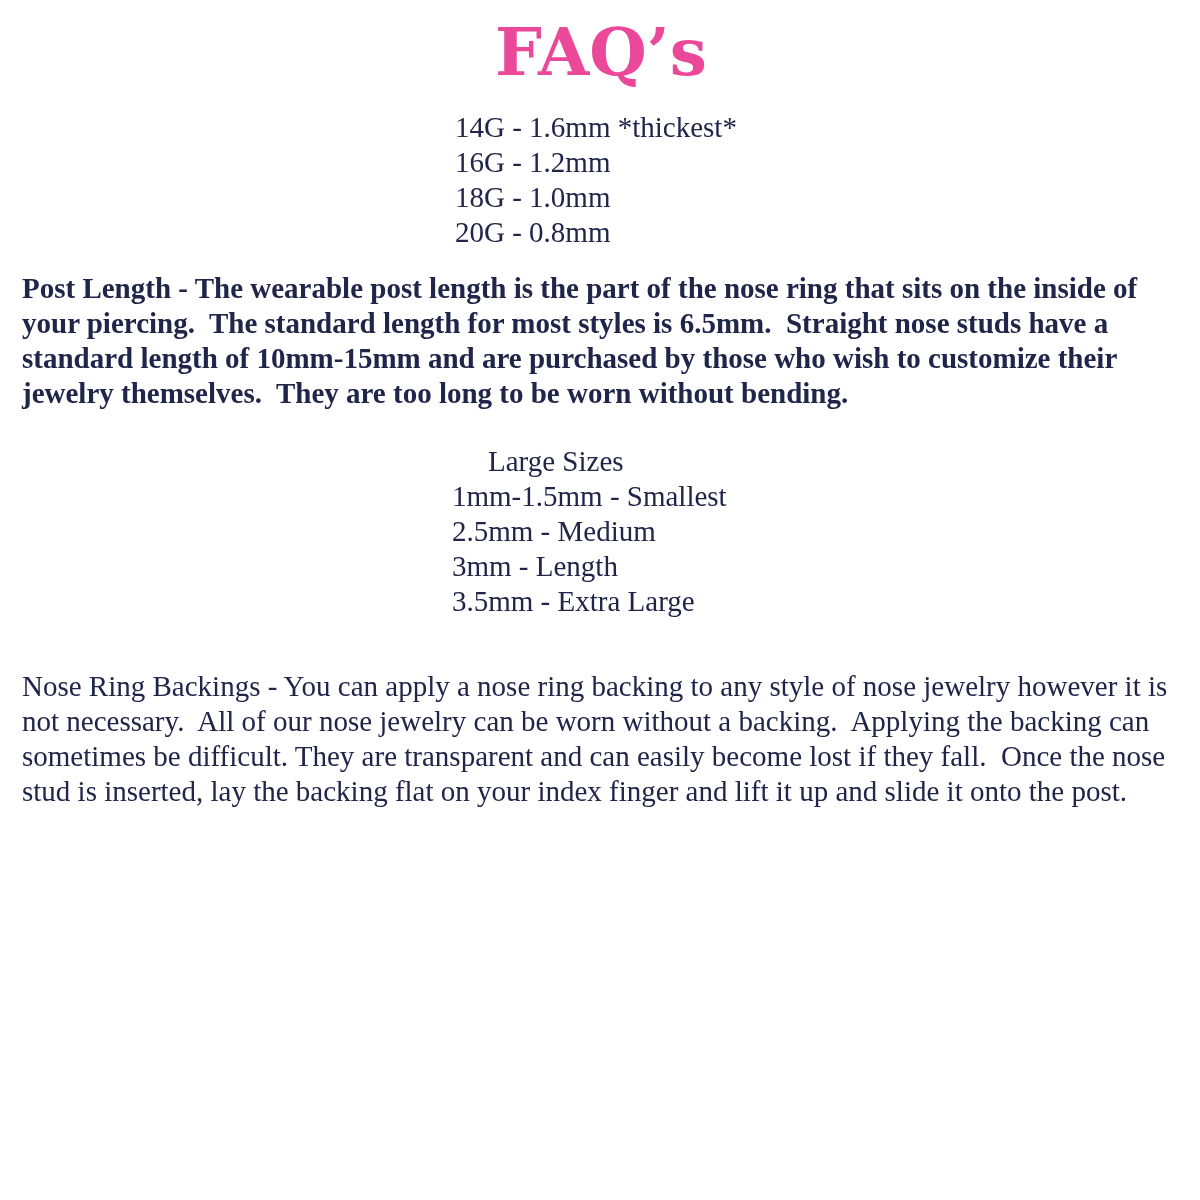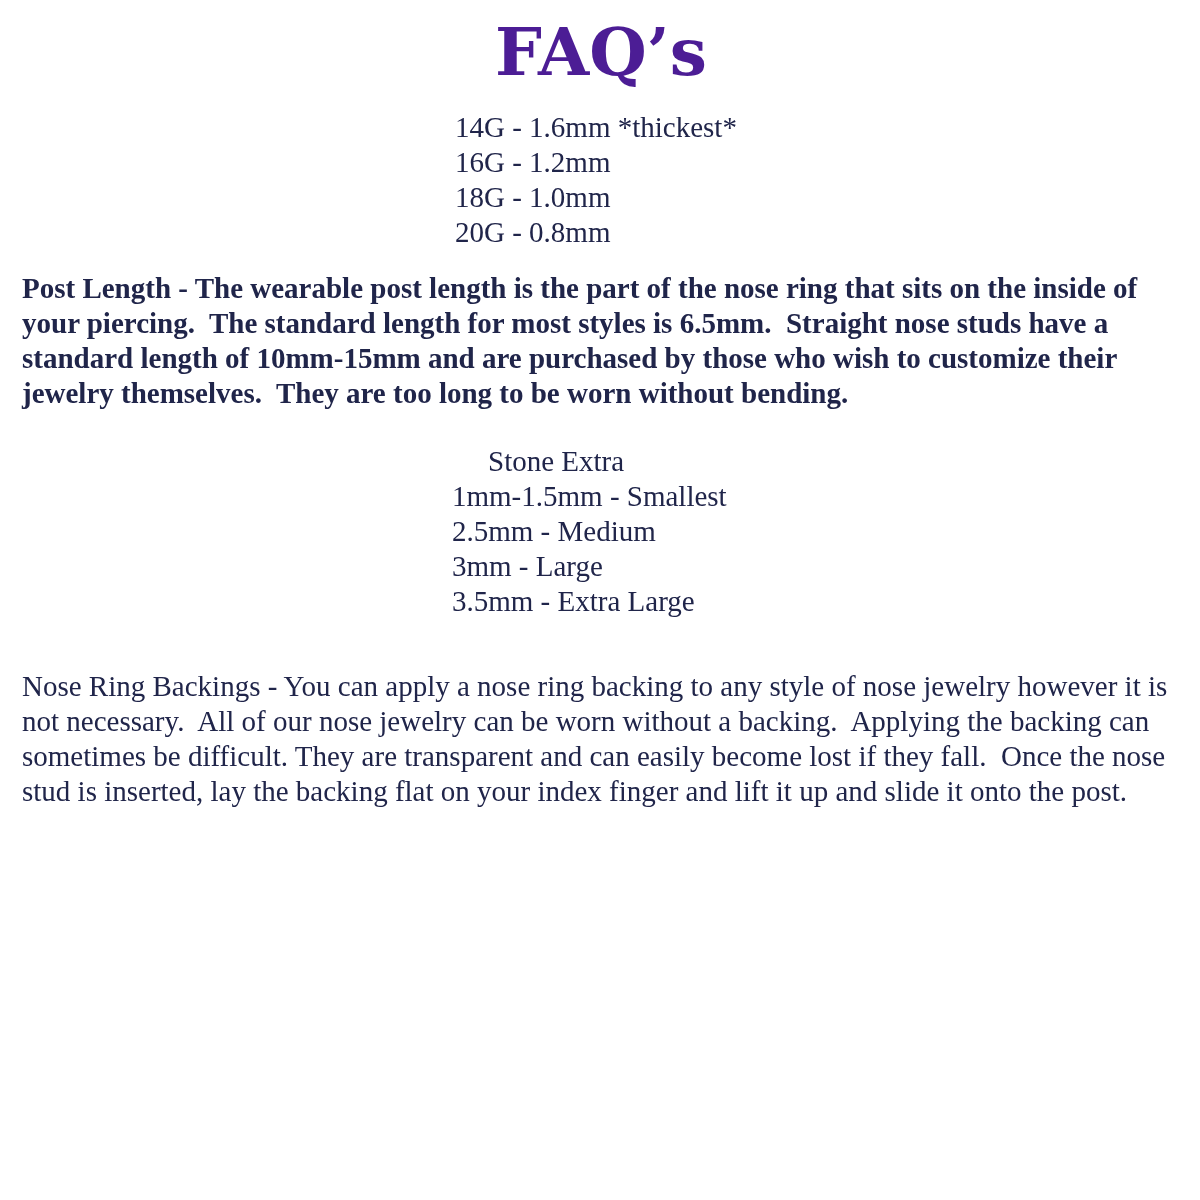--- a/index.html
+++ b/index.html
@@ -19,21 +19,21 @@
     box-sizing: border-box;
     padding: 8px 20px 0 22px;
     overflow: hidden;
   }
   .page-title {
     font-family: "DejaVu Serif", "Liberation Serif", serif;
     font-weight: 600;
     font-size: 66px;
     line-height: 88px;
     text-align: center;
-    color: #4c1d95;
+    color: #ec4899;
     margin: 0 0 0 0;
   }
   .para {
     white-space: pre-wrap;
     margin: 0;
     max-width: 1160px;
   }
   .para-gauge { margin-top: 19px; }
   .para-post-length { margin-top: 21px; font-weight: bold; }
   .para-precious-metals { margin-top: 50px; }
@@ -67,25 +67,25 @@
   <div class="list-block">
     <div class="list-line">14G - 1.6mm *thickest*</div>
     <div class="list-line">16G - 1.2mm</div>
     <div class="list-line">18G - 1.0mm</div>
     <div class="list-line">20G - 0.8mm</div>
   </div>
 
   <p class="para para-post-length">Post Length - The wearable post length is the part of the nose ring that sits on the inside of your piercing.  The standard length for most styles is 6.5mm.  Straight nose studs have a standard length of 10mm-15mm and are purchased by those who wish to customize their jewelry themselves.  They are too long to be worn without bending.</p>
 
   <div class="stone-block">
-    <div class="list-line list-heading">Stone Extra</div>
+    <div class="list-line list-heading">Large Sizes</div>
     <div class="list-items">
       <div class="list-line">1mm-1.5mm - Smallest</div>
       <div class="list-line">2.5mm - Medium</div>
-      <div class="list-line">3mm - Large</div>
+      <div class="list-line">3mm - Length</div>
       <div class="list-line">3.5mm - Extra Large</div>
     </div>
   </div>
 
 
   <p class="para para-nose-backings">Nose Ring Backings - You can apply a nose ring backing to any style of nose jewelry however it is not necessary.  All of our nose jewelry can be worn without a backing.  Applying the backing can sometimes be difficult. They are transparent and can easily become lost if they fall.  Once the nose stud is inserted, lay the backing flat on your index finger and lift it up and slide it onto the post.</p>
 
 </div>
 
 </body></html>

